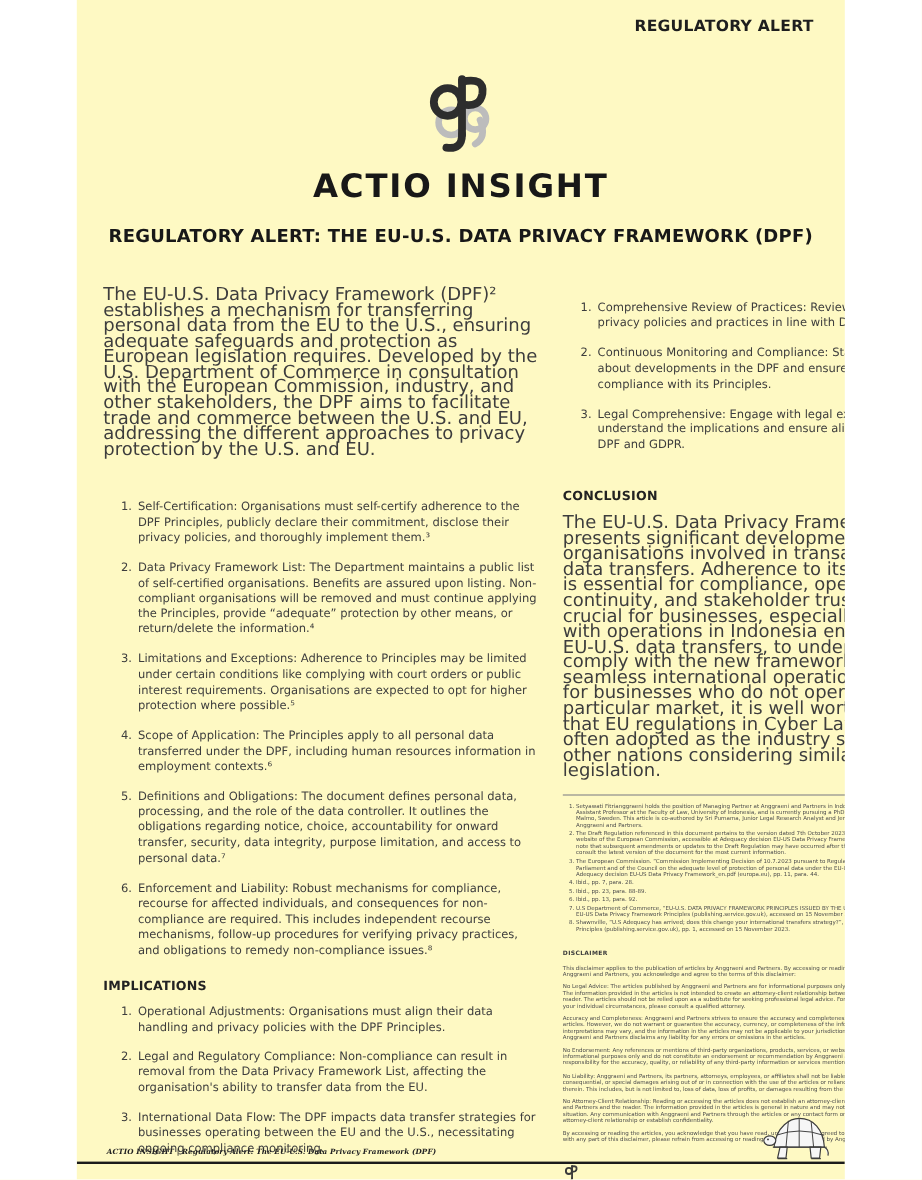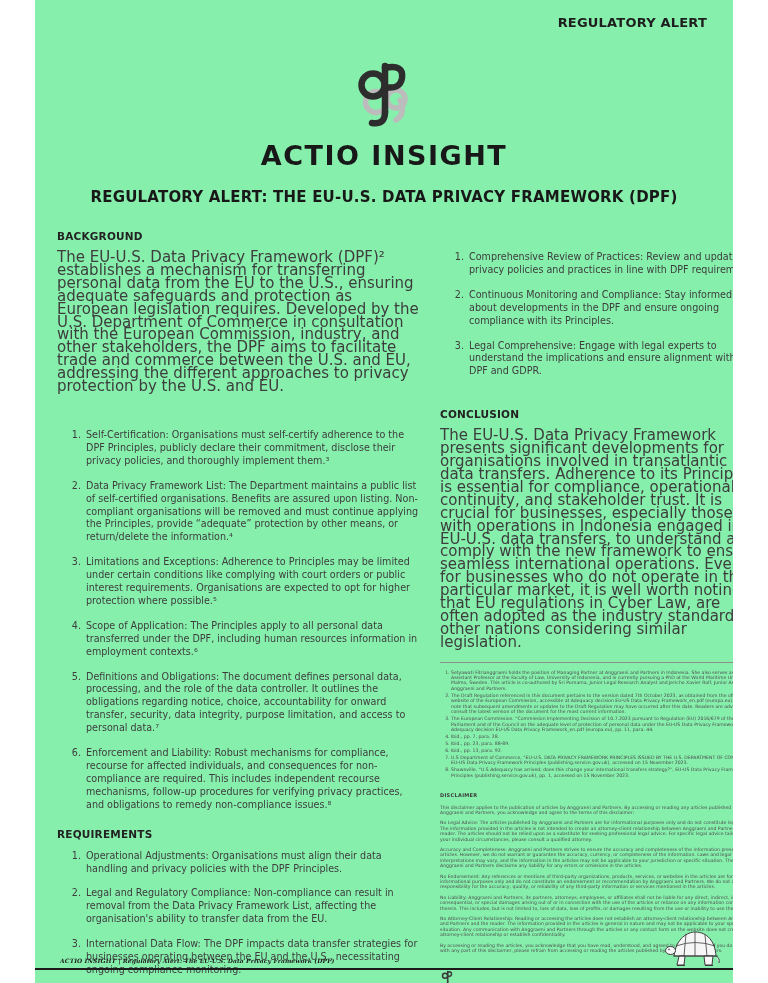--- a/index.html
+++ b/index.html
@@ -1,18 +1,18 @@
 <!DOCTYPE html>
 <html><head>
 <meta charset="utf-8">
 <style>
   html,body { margin:0; padding:0; background:#ffffff; }
   .page {
-    position:relative; width:698px; height:983px; margin:0 auto;
-    background:#86efac; overflow:hidden;
+    position:relative; width:640px; height:983px; margin:0 auto;
+    background:#fef9c3; overflow:hidden;
     font-family:"DejaVu Sans","Liberation Sans",sans-serif; color:#3d3d3d;
   }
   
   .header-tag {
     position:absolute; top:15px; right:26px;
     font-size:13px; font-weight:bold; color:#1e1e1e; letter-spacing:.2px;
   }
   .header-center { text-align:center; padding-top:54px; }
   .monogram { display:block; margin:0 auto; }
   .brand-title { font-size:27px; font-weight:bold; color:#181818; letter-spacing:1.5px; margin-top:4px; }
@@ -78,37 +78,36 @@
       </g>
     </svg>
     <div class="brand-title">ACTIO INSIGHT</div>
     <div class="doc-title">REGULATORY ALERT: THE EU-U.S. DATA PRIVACY FRAMEWORK (DPF)</div>
   </div>
 
   <div class="columns">
 
     <div class="col-left">
       <div class="sect sect-bg">
-        <h3 class="sect-heading">BACKGROUND</h3>
         <p class="body-text">The EU-U.S. Data Privacy Framework (DPF)² establishes a mechanism for transferring personal data from the EU to the U.S., ensuring adequate safeguards and protection as European legislation requires. Developed by the U.S. Department of Commerce in consultation with the European Commission, industry, and other stakeholders, the DPF aims to facilitate trade and commerce between the U.S. and EU, addressing the different approaches to privacy protection by the U.S. and EU.</p>
       </div>
 
       <div class="sect sect-kr">
         <ol class="body-list">
           <li>Self-Certification: Organisations must self-certify adherence to the DPF Principles, publicly declare their commitment, disclose their privacy policies, and thoroughly implement them.³</li>
           <li>Data Privacy Framework List: The Department maintains a public list of self-certified organisations. Benefits are assured upon listing. Non-compliant organisations will be removed and must continue applying the Principles, provide “adequate” protection by other means, or return/delete the information.⁴</li>
           <li>Limitations and Exceptions: Adherence to Principles may be limited under certain conditions like complying with court orders or public interest requirements. Organisations are expected to opt for higher protection where possible.⁵</li>
           <li>Scope of Application: The Principles apply to all personal data transferred under the DPF, including human resources information in employment contexts.⁶</li>
           <li>Definitions and Obligations: The document defines personal data, processing, and the role of the data controller. It outlines the obligations regarding notice, choice, accountability for onward transfer, security, data integrity, purpose limitation, and access to personal data.⁷</li>
           <li>Enforcement and Liability: Robust mechanisms for compliance, recourse for affected individuals, and consequences for non-compliance are required. This includes independent recourse mechanisms, follow-up procedures for verifying privacy practices, and obligations to remedy non-compliance issues.⁸</li>
         </ol>
       </div>
 
       <div class="sect">
-        <h3 class="sect-heading">REQUIREMENTS</h3>
+        <h3 class="sect-heading">IMPLICATIONS</h3>
         <ol class="body-list">
           <li>Operational Adjustments: Organisations must align their data handling and privacy policies with the DPF Principles.</li>
           <li>Legal and Regulatory Compliance: Non-compliance can result in removal from the Data Privacy Framework List, affecting the organisation's ability to transfer data from the EU.</li>
           <li>International Data Flow: The DPF impacts data transfer strategies for businesses operating between the EU and the U.S., necessitating ongoing compliance monitoring.</li>
         </ol>
       </div>
     </div>
 
     <div class="col-right">
       <div class="sect">

